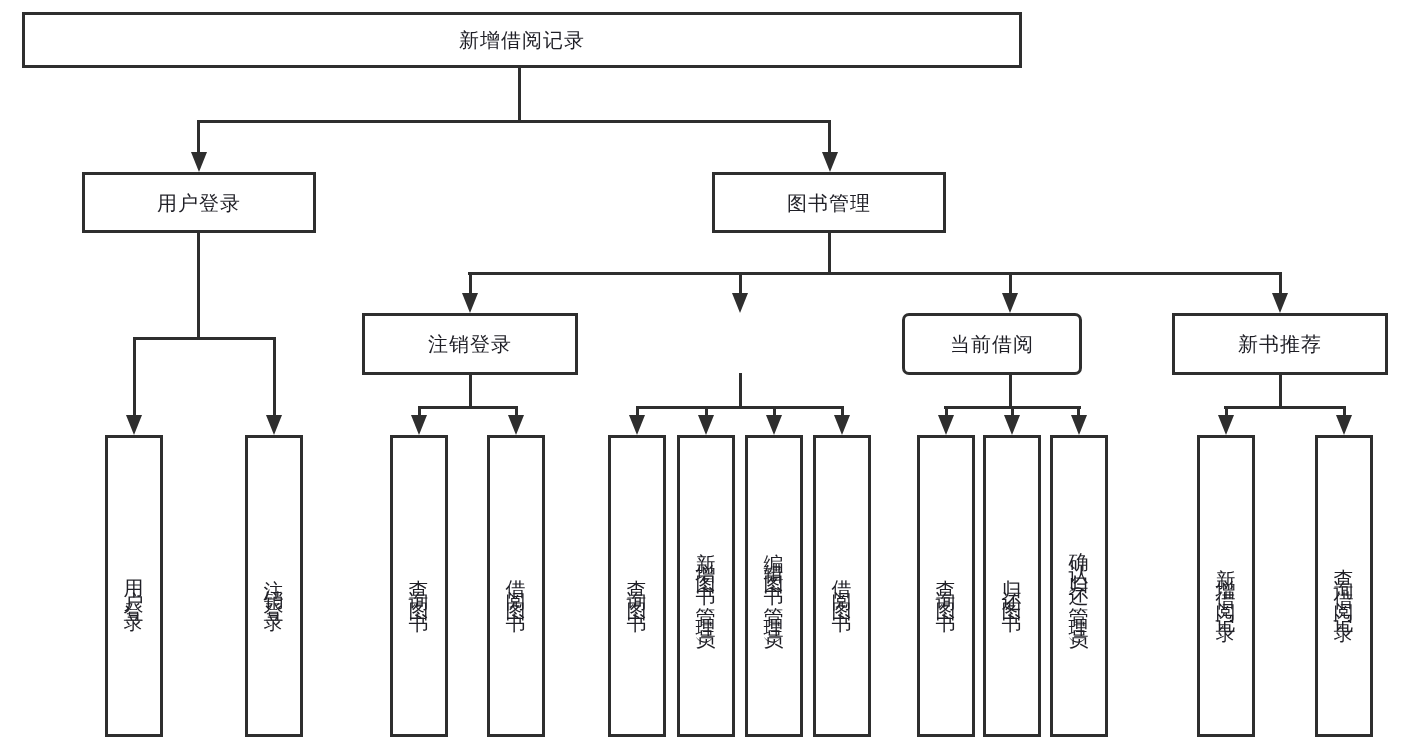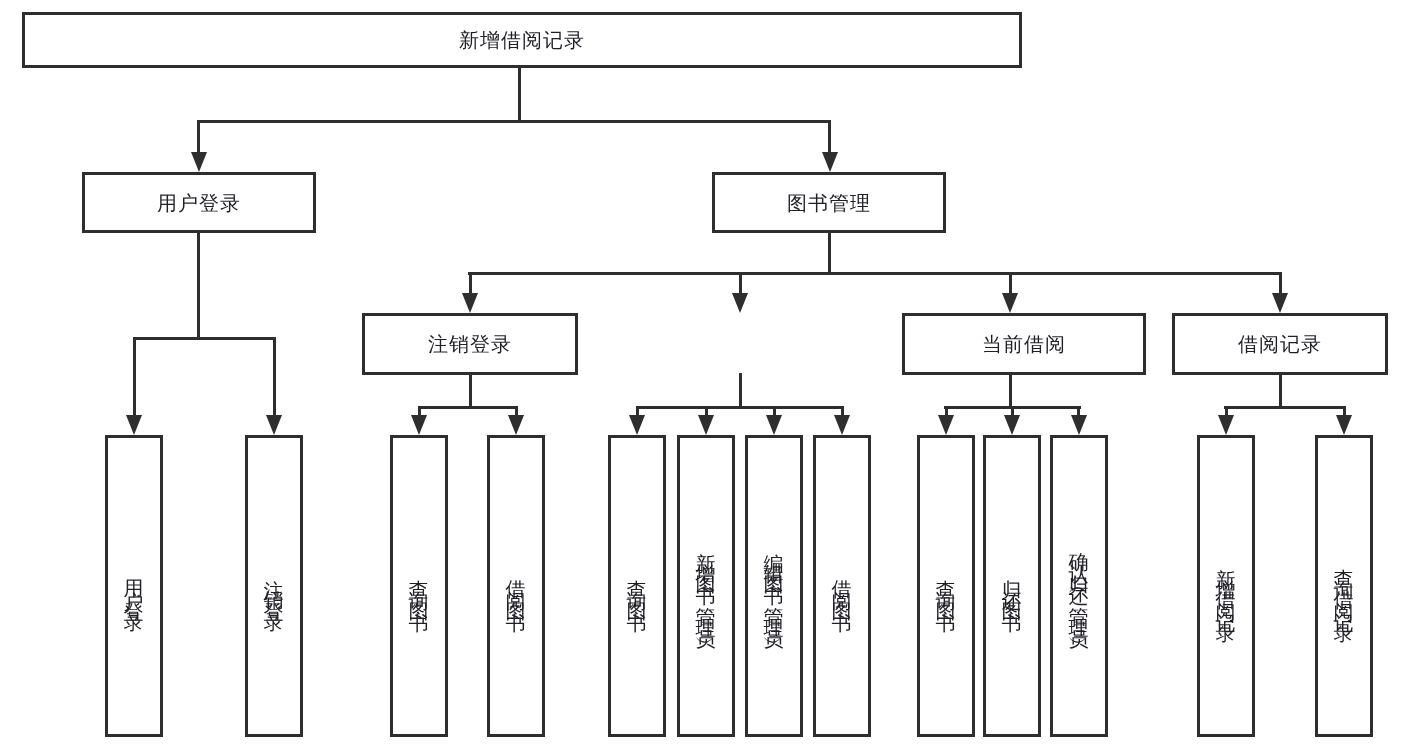--- a/index.html
+++ b/index.html
@@ -64,22 +64,22 @@
   <div class="vl" style="left:469px;top:272px;height:23px;"></div>
   <div class="ar" style="left:462px;top:293px;"></div>
   <div class="vl" style="left:739px;top:272px;height:23px;"></div>
   <div class="ar" style="left:732px;top:293px;"></div>
   <div class="vl" style="left:1009px;top:272px;height:23px;"></div>
   <div class="ar" style="left:1002px;top:293px;"></div>
   <div class="vl" style="left:1279px;top:272px;height:23px;"></div>
   <div class="ar" style="left:1272px;top:293px;"></div>
 
   <div class="box" style="left:362px;top:313px;width:216px;height:62px;">注销登录</div>
-  <div class="box" style="left:902px;top:313px;width:244px;height:62px;">当前借阅</div>
-  <div class="box" style="left:1172px;top:313px;width:216px;height:62px;">借阅记录</div>
+  <div class="box" style="left:902px;top:313px;width:180px;height:62px;border-radius:7px;">当前借阅</div>
+  <div class="box" style="left:1172px;top:313px;width:216px;height:62px;">新书推荐</div>
 
   <div class="vl" style="left:469px;top:373px;height:33px;"></div>
   <div class="hl" style="left:418px;top:406px;width:100px;"></div>
   <div class="vl" style="left:418px;top:406px;height:11px;"></div>
   <div class="ar" style="left:411px;top:415px;"></div>
   <div class="vl" style="left:515px;top:406px;height:11px;"></div>
   <div class="ar" style="left:508px;top:415px;"></div>
 
   <div class="vl" style="left:739px;top:373px;height:33px;"></div>
   <div class="hl" style="left:636px;top:406px;width:208px;"></div>

